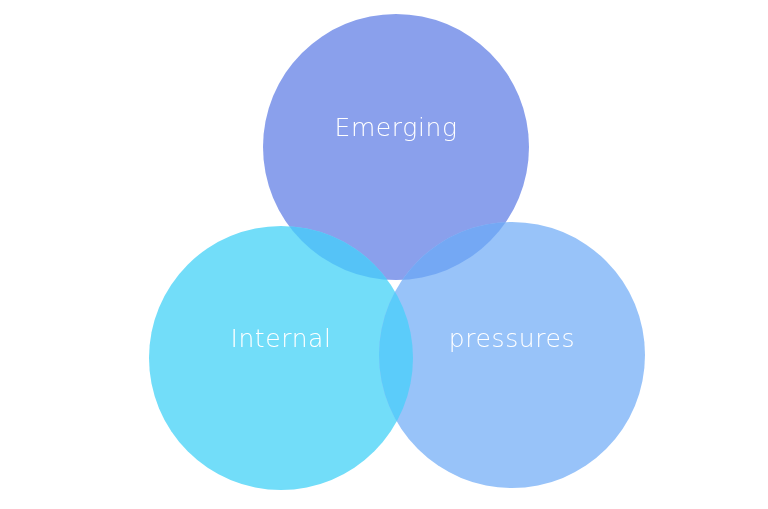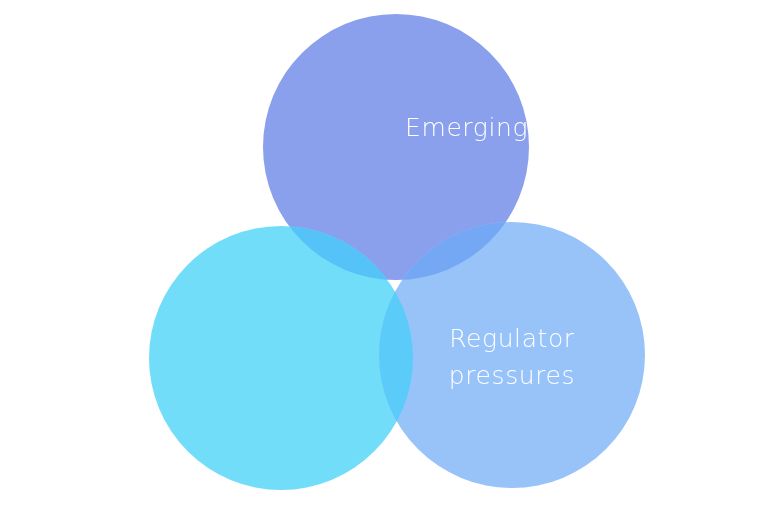--- a/index.html
+++ b/index.html
@@ -38,23 +38,23 @@
   <circle cx="512" cy="355" r="133" fill="#98C3F9"></circle>
   <g clip-path="url(#clipTop)">
     <circle cx="281" cy="358" r="132" fill="#55C3F7"></circle>
     <circle cx="512" cy="355" r="133" fill="#74A8F4"></circle>
   </g>
   <g clip-path="url(#clipLeft)">
     <circle cx="512" cy="355" r="133" fill="#5BCCFA"></circle>
   </g>
 </svg>
 
-<div class="label" style="left:288px; top:109px;text-align:right;">
+<div class="label" style="left:276px; top:109px;">
   <span>Emerging</span>
 </div>
 
 <div class="label" style="left:161px; top:320px;">
+  <span>Internal</span>
 </div>
 
 <div class="label" style="left:392px; top:320px;">
-  <span>Regulator</span>
   <span>pressures</span>
 </div>
 
 </body></html>

